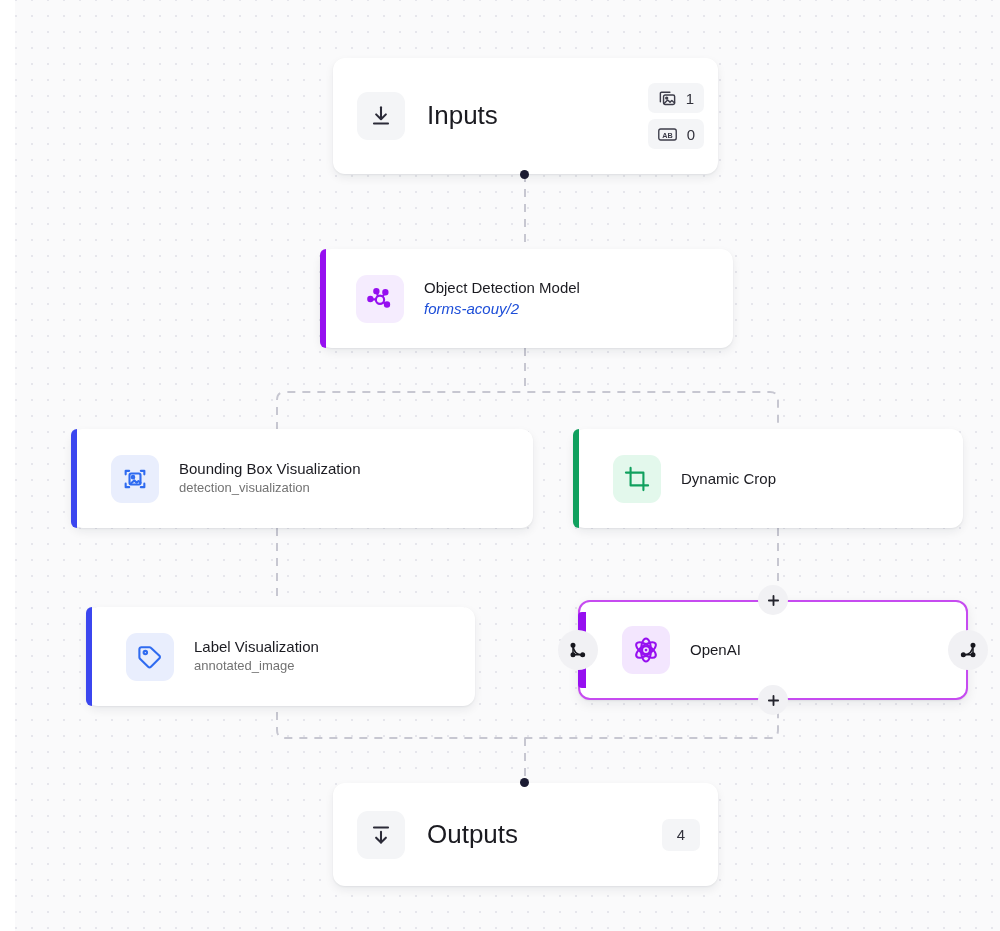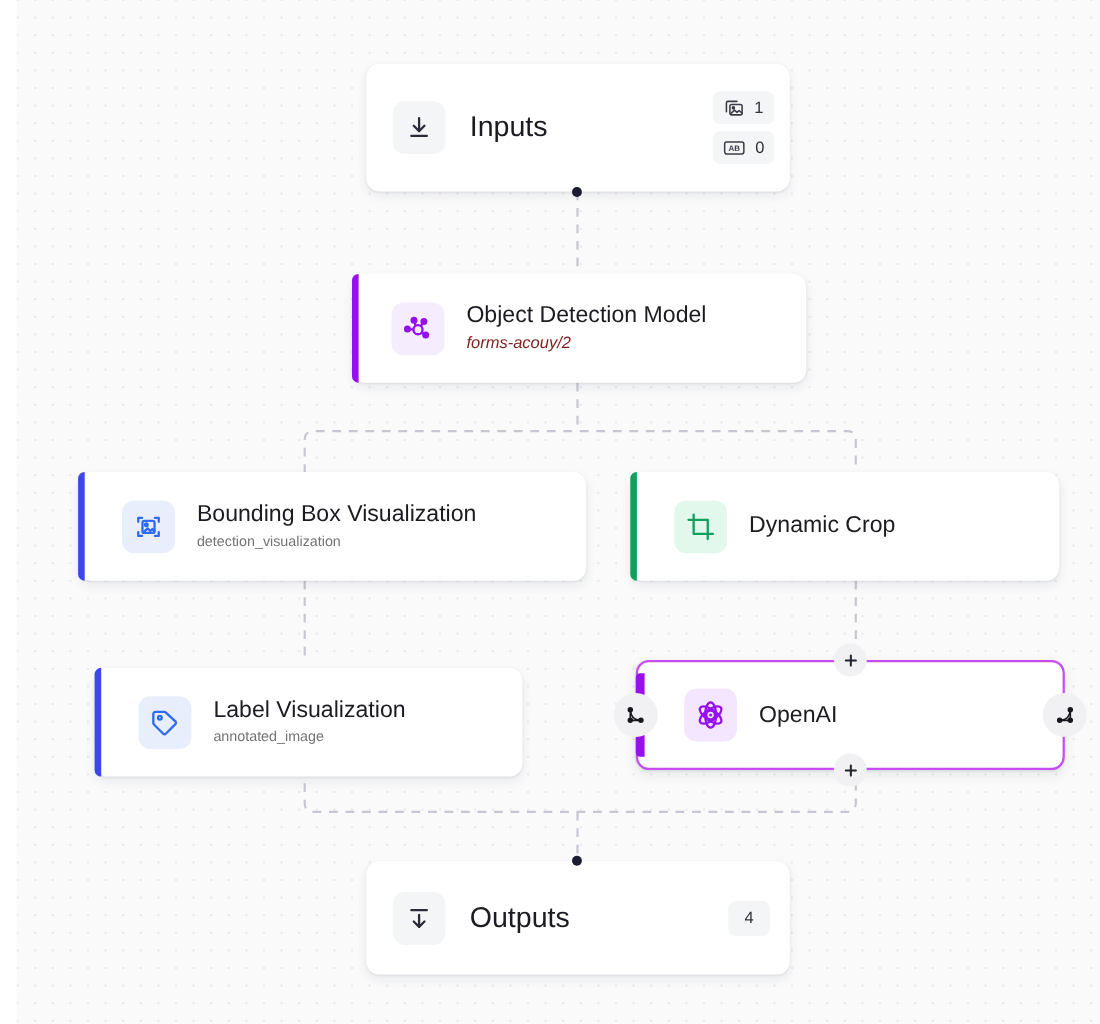--- a/index.html
+++ b/index.html
@@ -73,35 +73,35 @@
     justify-content: center;
   }
   .node .body {
     display: flex;
     flex-direction: column;
     justify-content: center;
     margin-left: 20px;
     min-width: 0;
   }
   .node .title {
-    font-size: 21px;
+    font-size: 15px;
     color: #1b1b21;
     line-height: 1.15;
     white-space: nowrap;
   }
   .node .subtitle {
     font-size: 13px;
     color: #737373;
     line-height: 1.3;
     margin-top: 3px;
     white-space: nowrap;
   }
   .node .subtitle.italic {
     font-style: italic;
-    color: #7f1d1d;
+    color: #1d4ed8;
     font-size: 15px;
   }
 
   
   .io-node .tile { background: #f4f5f7; }
   .io-node .title { font-size: 26px; }
   .io-node .body { margin-left: 22px; }
 
   .badges {
     position: absolute;

